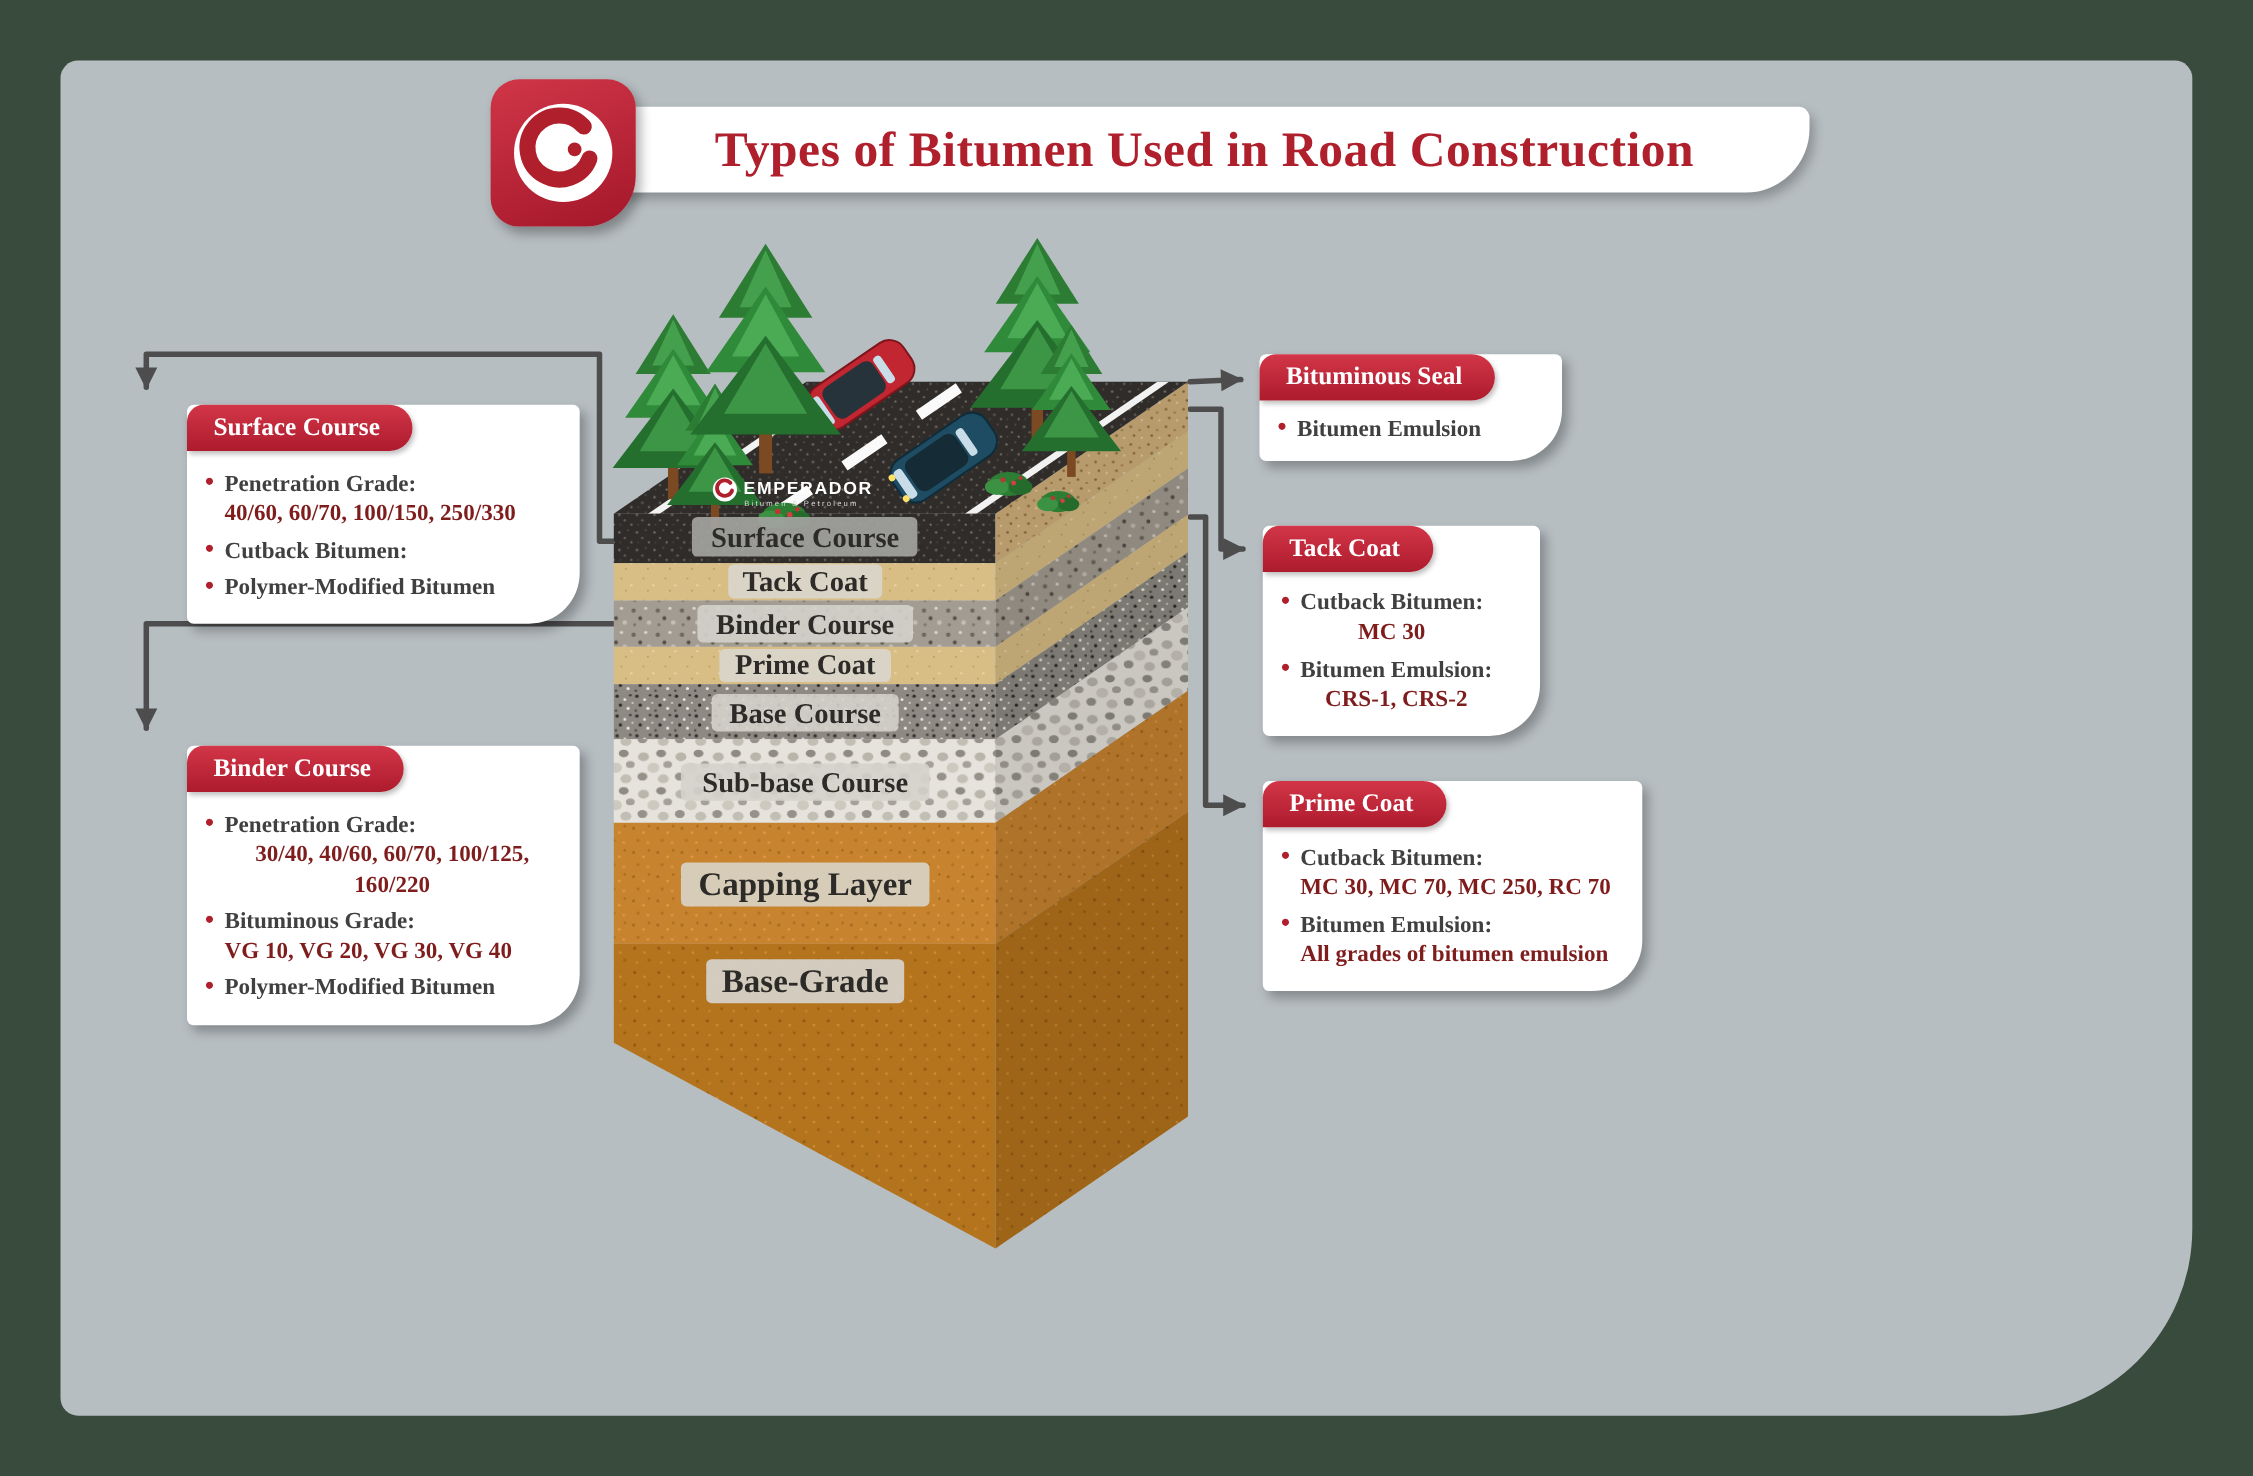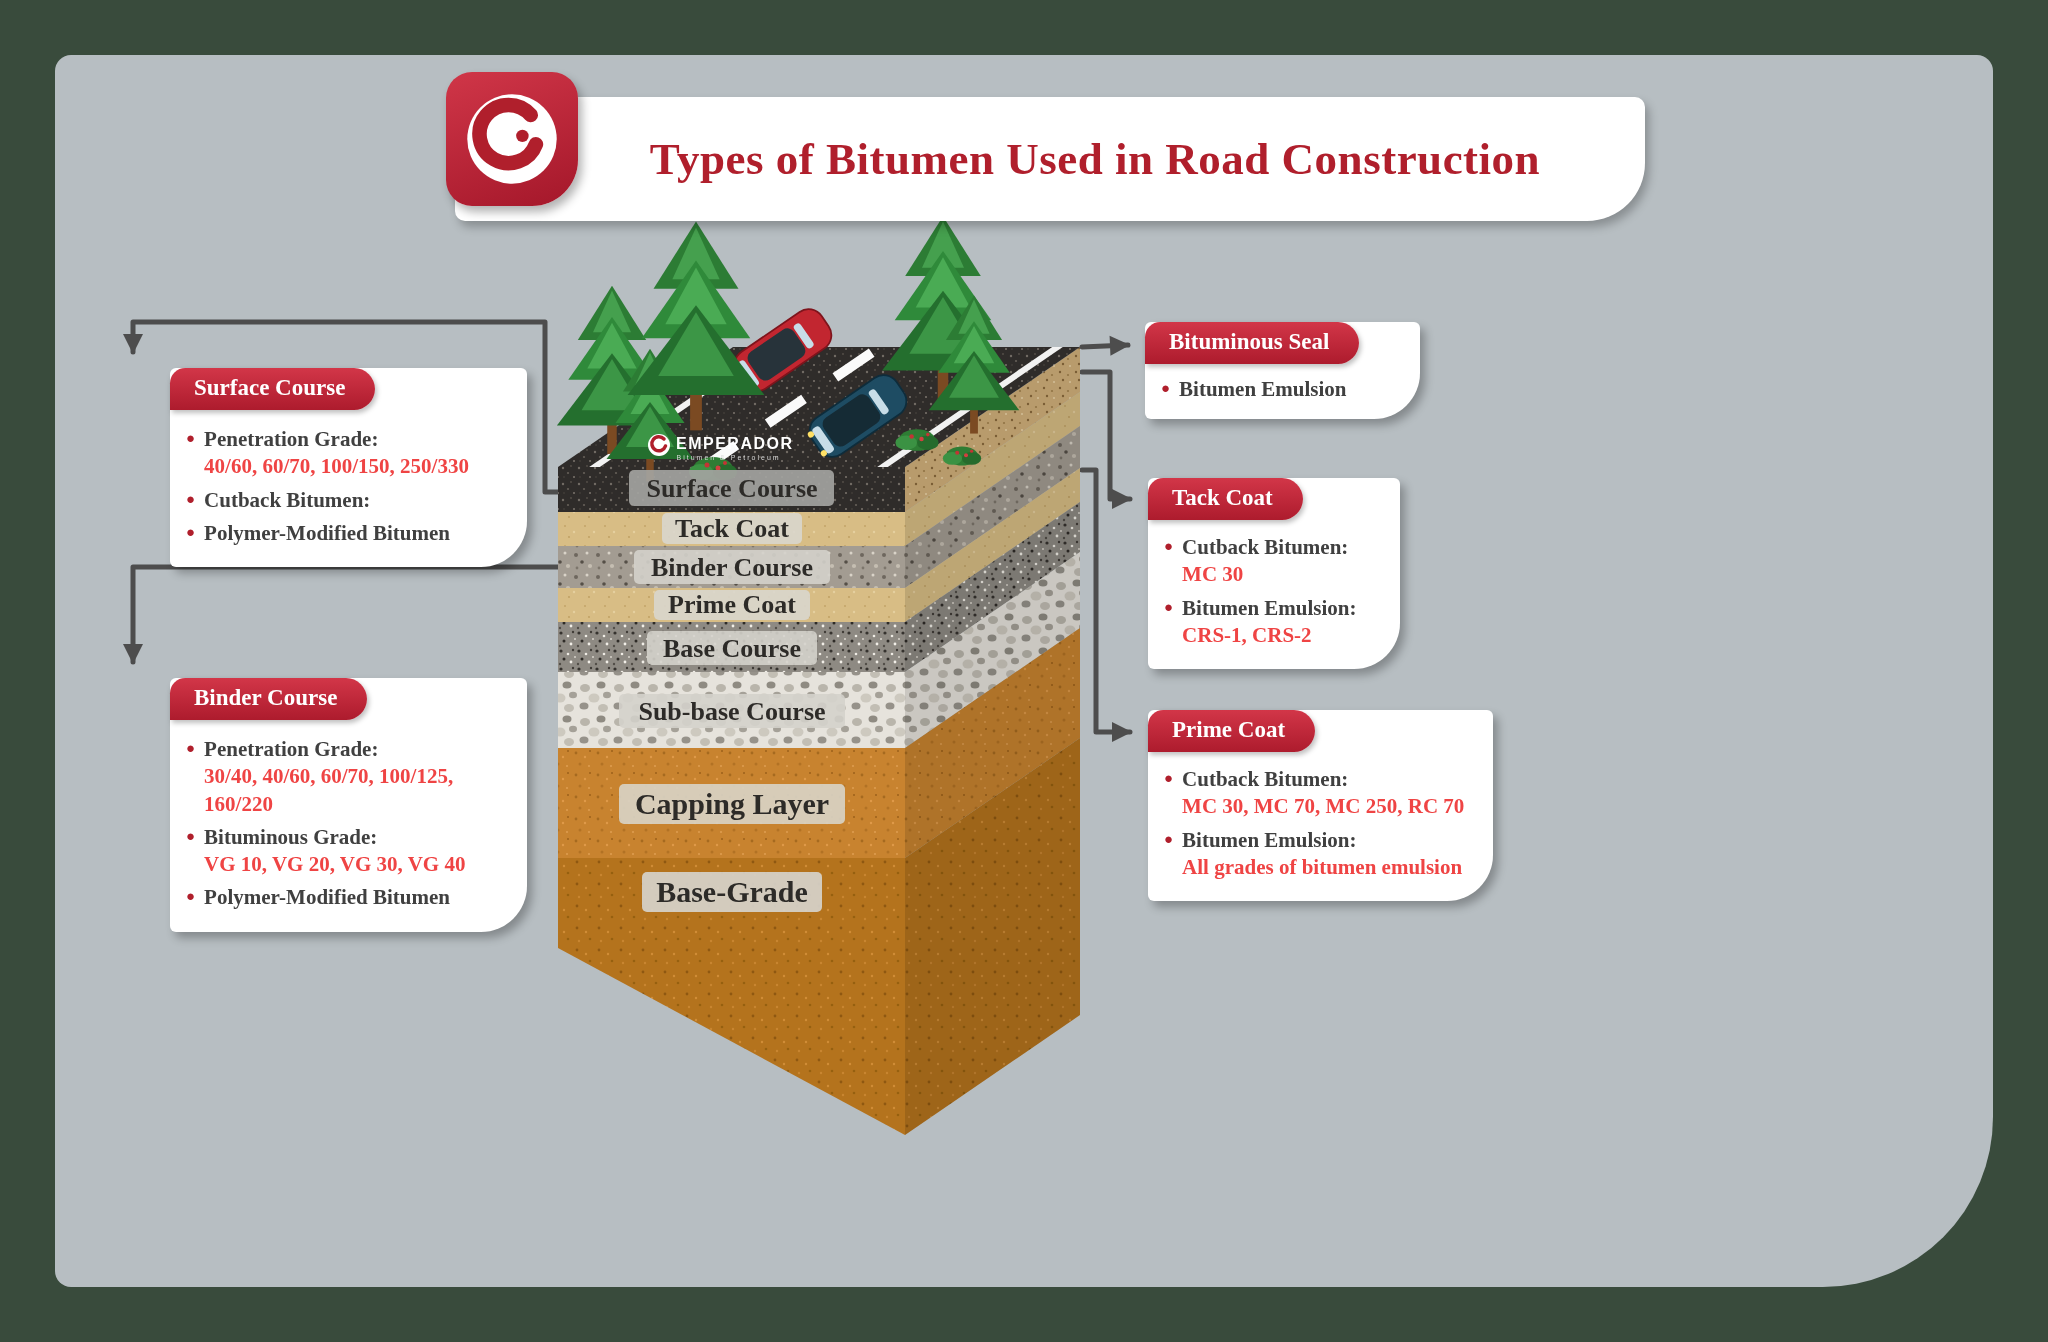--- a/index.html
+++ b/index.html
@@ -3,40 +3,40 @@
 <meta charset="utf-8">
 <style>
   html,body{margin:0;padding:0;background:#394b3c;}
   .stage{position:relative;width:2048px;height:1342px;background:#394b3c;overflow:hidden;
          font-family:"Liberation Serif",serif;}
   .panel{position:absolute;left:55px;top:55px;width:1938px;height:1232px;background:#b7bec2;
          border-radius:16px 16px 170px 16px;}
   .scene{position:absolute;left:0;top:0;width:2048px;height:1342px;}
 
   
-  .banner{position:absolute;left:455px;top:97px;width:1190px;height:124px;background:#ffffff;
+  .banner{position:absolute;left:455px;top:97px;width:1190px;height:78px;background:#ffffff;
           border-radius:10px 10px 58px 10px;box-shadow:4px 6px 10px rgba(0,0,0,.25);
           display:flex;align-items:center;justify-content:center;}
   .banner h1{margin:0 0 0 90px;font-size:45px;font-weight:bold;color:#b01f2c;letter-spacing:.5px;}
   .logo{position:absolute;left:446px;top:72px;width:132px;height:134px;
         background:linear-gradient(160deg,#d03648,#a4172a);
         border-radius:26px 26px 46px 26px;box-shadow:4px 6px 10px rgba(0,0,0,.3);
         display:flex;align-items:center;justify-content:center;}
 
   
   .card{position:absolute;background:#ffffff;border-radius:6px 6px 46px 6px;
         box-shadow:5px 6px 10px rgba(0,0,0,.28);}
   .ribbon{position:absolute;top:0;left:0;background:linear-gradient(180deg,#d23648,#ad1b2d);
           color:#fff;font-weight:bold;font-size:23px;padding:7px 30px 9px 24px;
           border-radius:16px 22px 22px 0;box-shadow:2px 3px 5px rgba(0,0,0,.25);white-space:nowrap;}
   .cbody{padding:58px 18px 14px 16px;}
   .item{display:flex;gap:9px;font-weight:bold;font-size:21px;line-height:1.3;margin-bottom:6px;}
   .dot{color:#b01f2c;font-size:15px;padding-top:3px;}
   .ilabel{display:block;color:#404040;}
-  .ivalue{display:block;color:#ef4444;}
+  .ivalue{display:block;color:#7f1d1d;text-align:center;}
 
   
   .lyr{font-family:"Liberation Serif",serif;font-weight:bold;font-size:26px;fill:#2d2b28;}
   .lyrBig{font-family:"Liberation Serif",serif;font-weight:bold;font-size:30px;fill:#2d2b28;}
   .wmark{font-family:"Liberation Sans",sans-serif;font-weight:bold;font-size:16px;fill:#ffffff;letter-spacing:1.5px;}
   .wtag{font-family:"Liberation Sans",sans-serif;font-size:7px;fill:#d8d8d8;letter-spacing:2px;}
   .conn{fill:none;stroke:#4d4d4d;stroke-width:5;stroke-linejoin:round;stroke-linecap:round;}
 </style>
 </head>
 <body>

